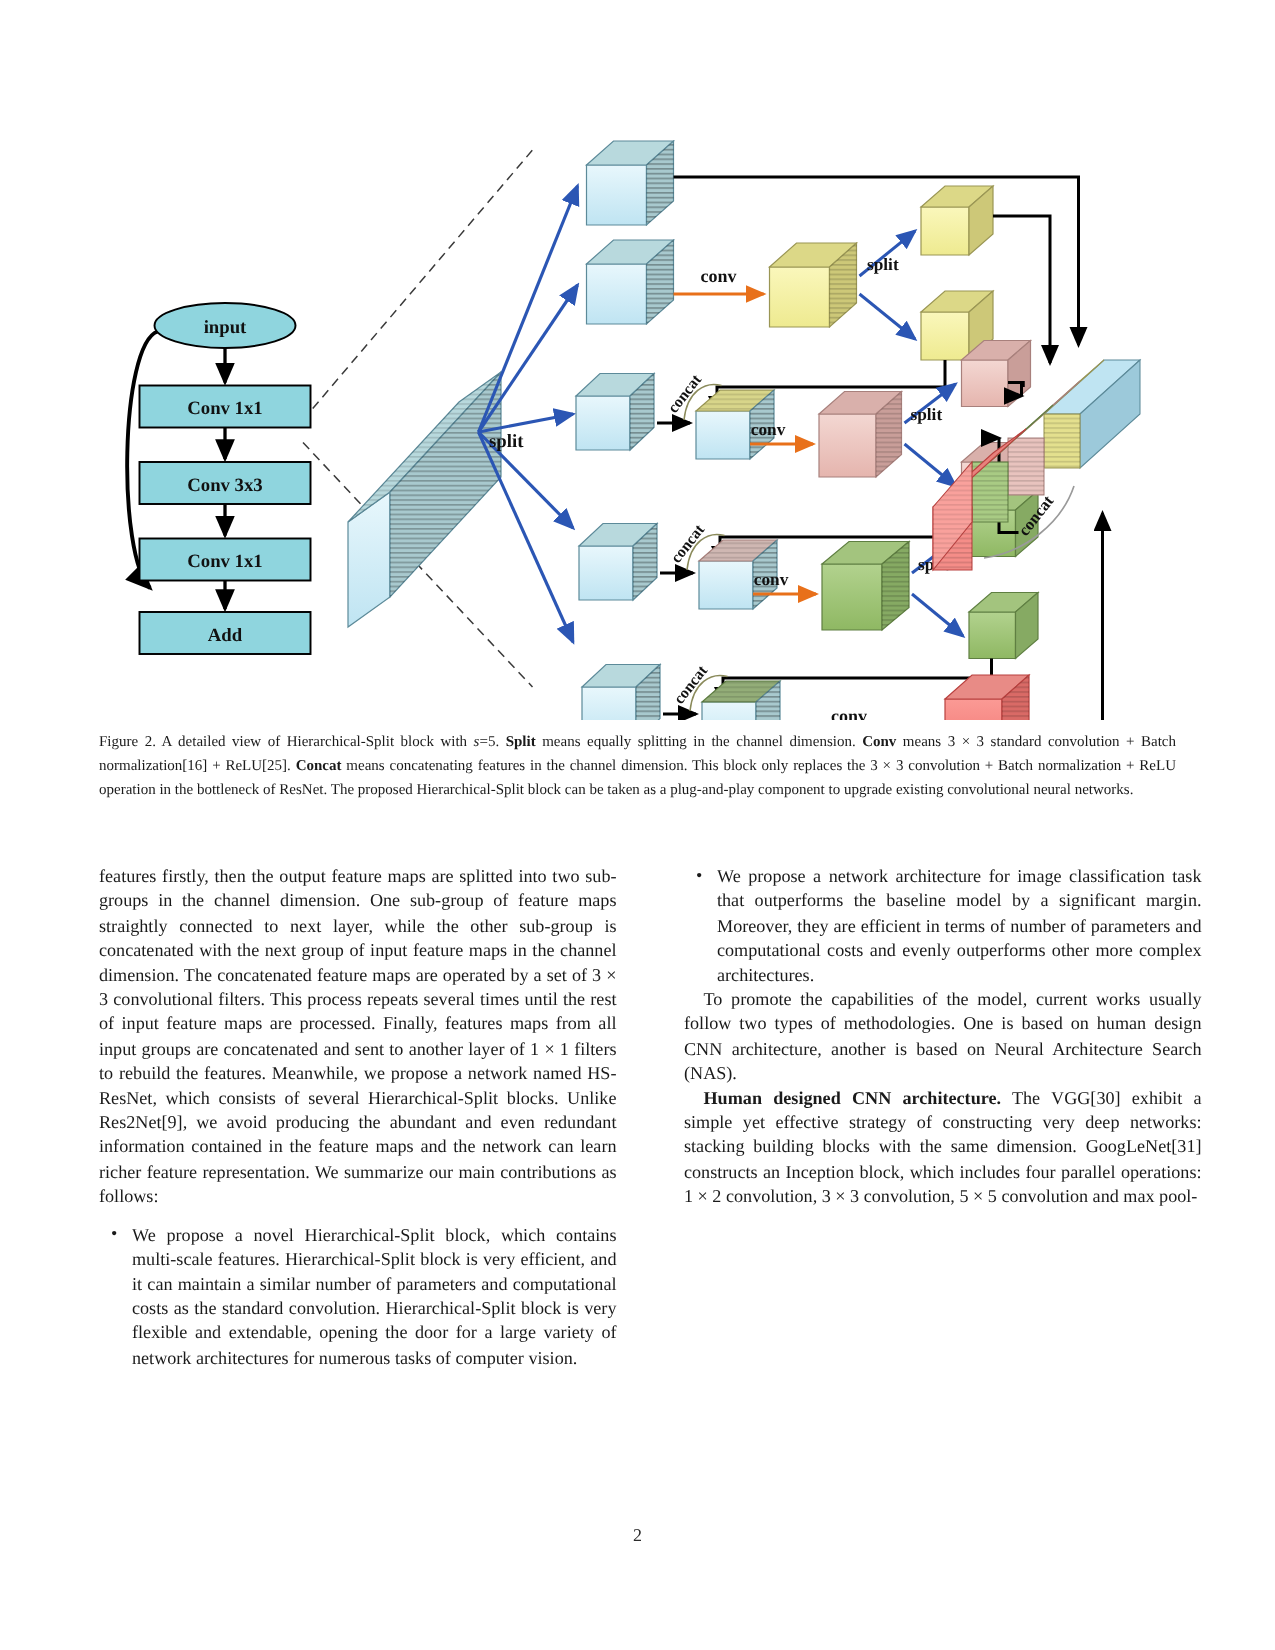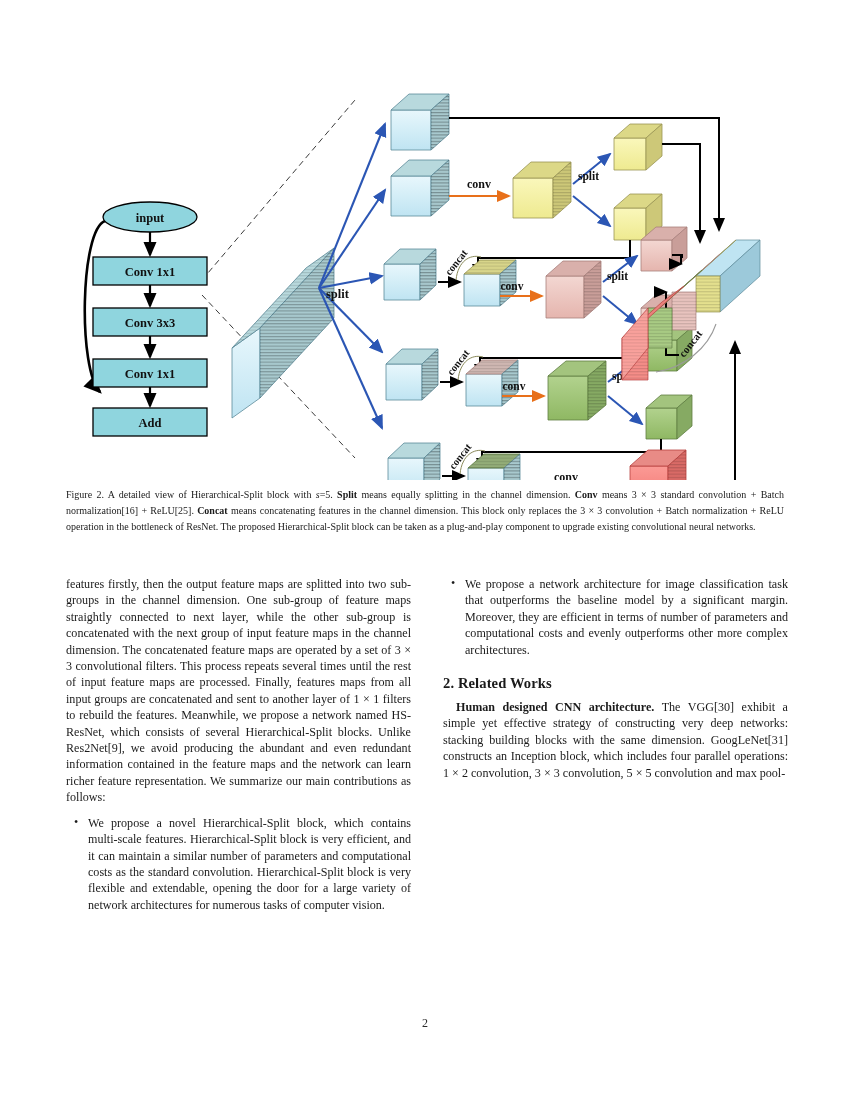--- a/index.html
+++ b/index.html
@@ -58,21 +58,21 @@
   .col {
     position: absolute;
     top: 0;
     width: 345px;
     font-size: 12.1px;
     line-height: 16.4px;
     text-align: justify;
     text-justify: inter-word;
   }
   .col.left  { left: 0px; }
-  .col.right { left: 377px; }
+  .col.right { left: 390px; }
 
   .para { margin: 0 0 0 0; }
   .para.indent { text-indent: 13px; }
 
   ul.bullets {
     list-style: none;
     margin: 9px 0 0 0;
     padding: 0;
   }
   ul.bullets > li {
@@ -412,21 +412,21 @@
       <p class="para">features firstly, then the output feature maps are splitted into two sub-groups in the channel dimension. One sub-group of feature maps straightly connected to next layer, while the other sub-group is concatenated with the next group of input feature maps in the channel dimension. The concatenated feature maps are operated by a set of 3 × 3 convolutional filters. This process repeats several times until the rest of input feature maps are processed. Finally, features maps from all input groups are concatenated and sent to another layer of 1 × 1 filters to rebuild the features. Meanwhile, we propose a network named HS-ResNet, which consists of several Hierarchical-Split blocks. Unlike Res2Net[9], we avoid producing the abundant and even redundant information contained in the feature maps and the network can learn richer feature representation. We summarize our main contributions as follows:</p>
       <ul class="bullets">
         <li>We propose a novel Hierarchical-Split block, which contains multi-scale features. Hierarchical-Split block is very efficient, and it can maintain a similar number of parameters and computational costs as the standard convolution. Hierarchical-Split block is very flexible and extendable, opening the door for a large variety of network architectures for numerous tasks of computer vision.</li>
       </ul>
     </div>
 
     <div class="col right">
       <ul class="bullets" style="margin-top:0;">
         <li>We propose a network architecture for image classification task that outperforms the baseline model by a significant margin. Moreover, they are efficient in terms of number of parameters and computational costs and evenly outperforms other more complex architectures.</li>
       </ul>
-      <h2 class="section-head">2. Related Works</h2>
+      <p class="para indent">To promote the capabilities of the model, current works usually follow two types of methodologies. One is based on human design CNN architecture, another is based on Neural Architecture Search (NAS).</p>
       <p class="para indent"><span class="runin">Human designed CNN architecture.</span><span> The VGG[30] exhibit a simple yet effective strategy of constructing very deep networks: stacking building blocks with the same dimension. GoogLeNet[31] constructs an Inception block, which includes four parallel operations: 1 × 2 convolution, 3 × 3 convolution, 5 × 5 convolution and max pool-</span></p>
     </div>
 
   </div>
 
   <div id="page-number">2</div>
 
 </div>
 
 </body></html>

